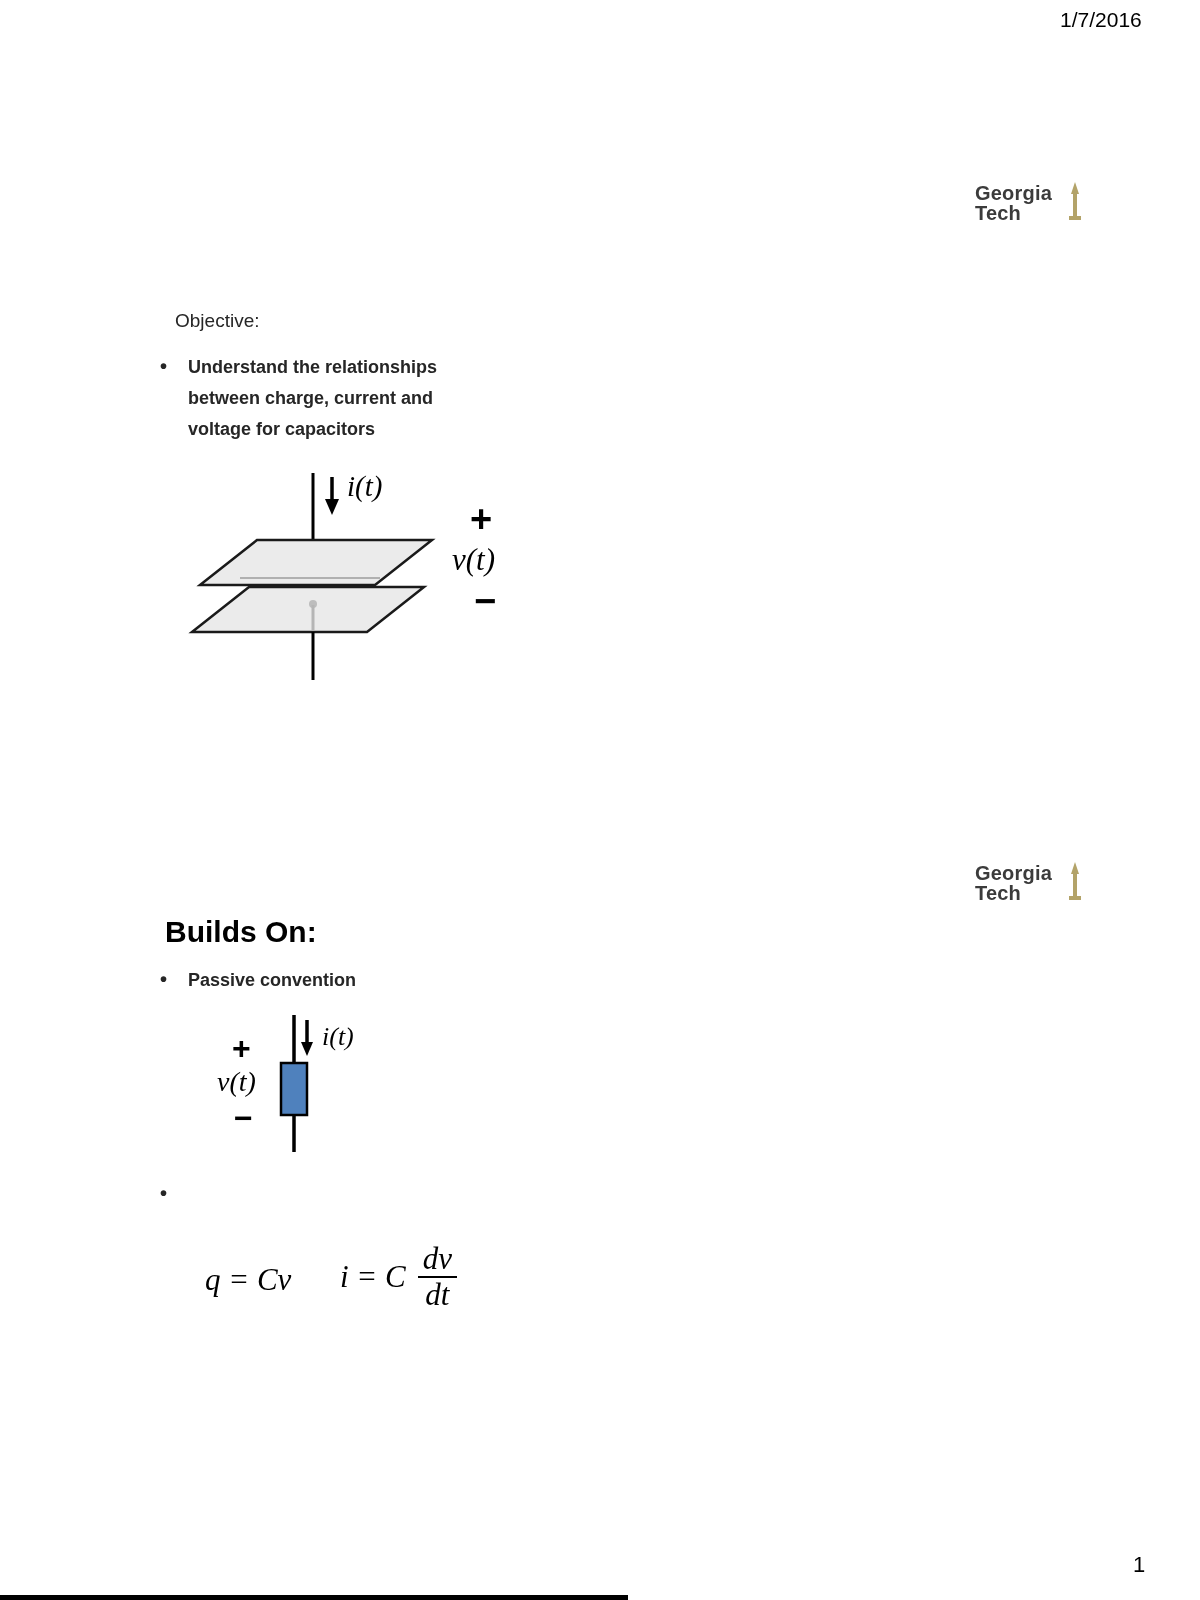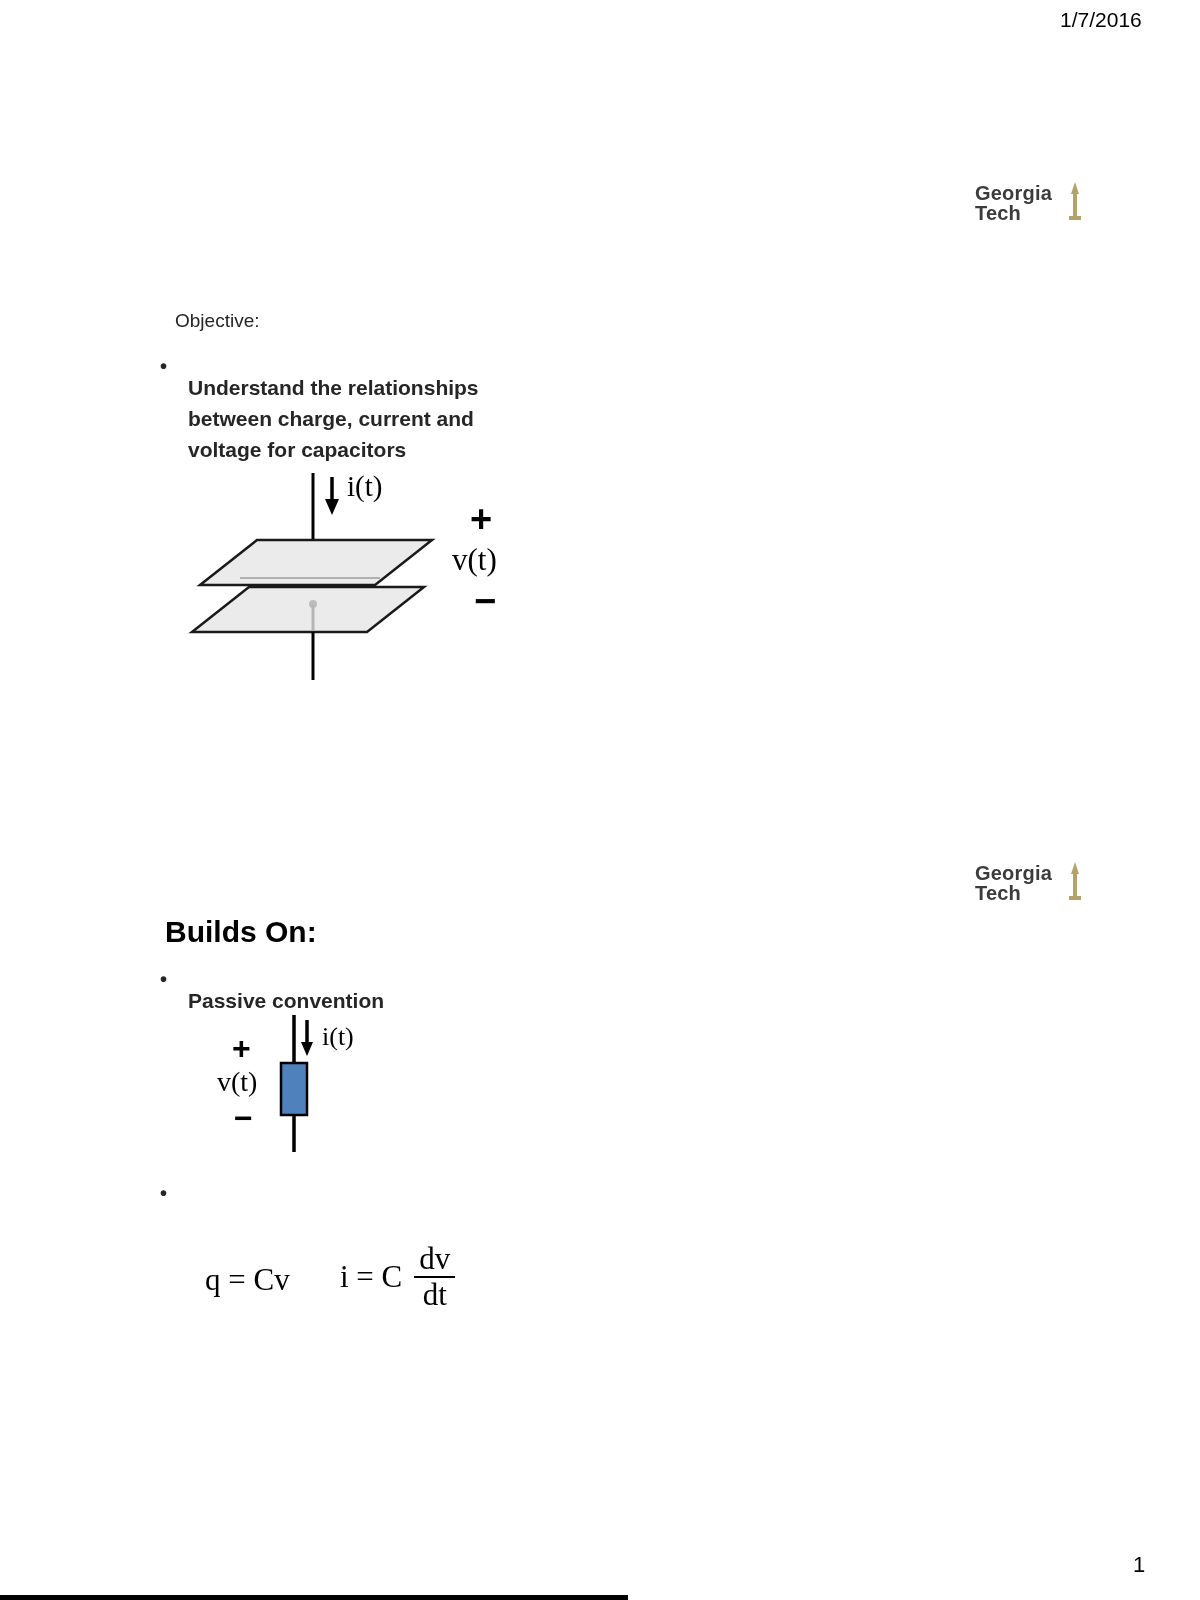--- a/index.html
+++ b/index.html
@@ -15,23 +15,23 @@
   .gt-logo{display:flex;align-items:center;gap:15px;}
   .gt-words{display:flex;flex-direction:column;line-height:20px;}
   .gt-words span{font-weight:bold;font-size:20px;color:#3b3b3b;letter-spacing:0.2px;}
   .gt-tower{display:block;}
 
   .slide-title{font-weight:bold;color:#000;font-size:40px;letter-spacing:-0.5px;}
   .sub-label{font-size:19px;color:#262626;}
   .h2-title{font-weight:bold;color:#000;font-size:30px;}
 
   .bullet-dot{font-size:20px;color:#262626;font-weight:bold;}
-  .bullet-text{font-size:21px;font-weight:bold;color:#262626;line-height:31px;margin-top:20px;}
+  .bullet-text{font-size:18px;font-weight:bold;color:#262626;line-height:31px;}
 
-  .math{font-family:"Liberation Serif",serif;color:#000;}
+  .math{font-family:"Liberation Serif",serif;font-style:italic;color:#000;}
   .sign{font-weight:bold;color:#000;font-family:"Liberation Sans",sans-serif;}
 
   .formula-row{display:flex;align-items:center;}
   .fraction{display:inline-flex;flex-direction:column;align-items:center;margin-left:12px;}
   .fraction .num{border-bottom:2px solid #000;padding:0 5px 2px 5px;line-height:30px;}
   .fraction .den{padding-top:2px;line-height:30px;}
 
   .bottom-bar{background:#000;}
 </style>
 </head>

